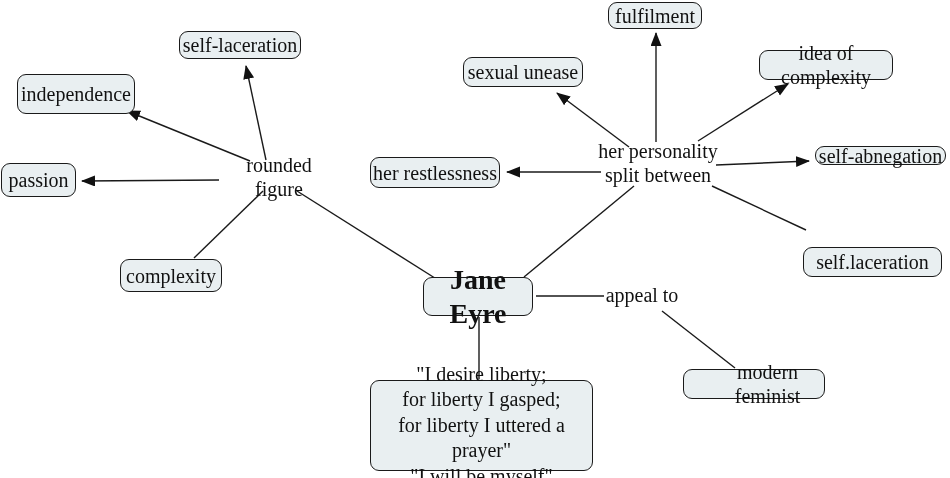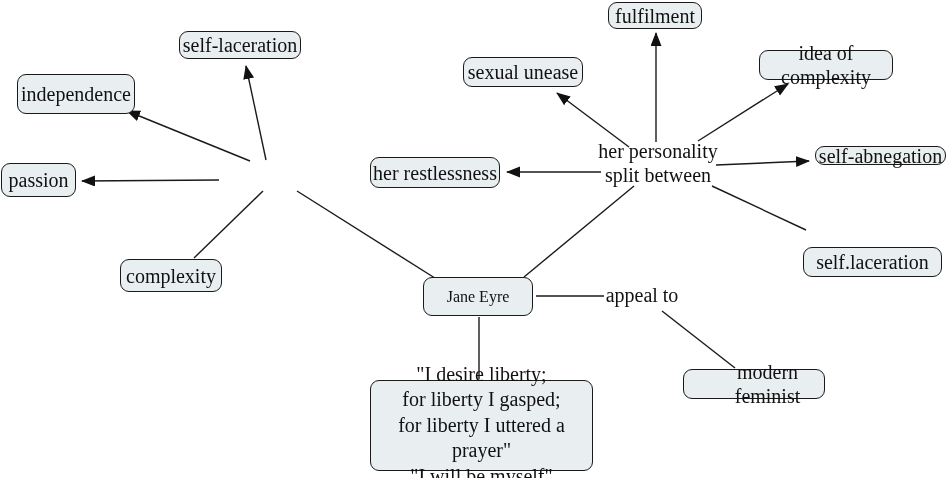--- a/index.html
+++ b/index.html
@@ -27,21 +27,21 @@
     line-height: 1.2;
     white-space: pre-line;
     box-sizing: border-box;
   }
   .box {
     background: #e9eff1;
     border: 1.8px solid #1a1a1a;
     border-radius: 9px;
   }
   .label { background: transparent; }
-  .big { font-size: 16px; }
+  .big { font-size: 28px; font-weight: bold; }
   .quote { line-height: 1.28; padding: 4px 6px; }
 </style>
 </head>
 <body>
 
 <div id="canvas">
 
   <svg id="edges" viewBox="0 0 950 478">
     <defs>
       <marker id="arrow" markerUnits="userSpaceOnUse" markerWidth="16" markerHeight="12" refX="13" refY="5.5" orient="auto">
@@ -78,17 +78,18 @@
   <div class="node box" style="left:759px; top:50px; width:134px; height:30px;">idea of complexity</div>
   <div class="node box" style="left:815px; top:146px; width:131px; height:19px;">self-abnegation</div>
   <div class="node box" style="left:803px; top:247px; width:139px; height:30px;">self.laceration</div>
   <div class="node box" style="left:683px; top:369px; width:142px; height:30px;padding-left:27px;">modern feminist</div>
   <div class="node box big" style="left:423px; top:277px; width:110px; height:39px;">Jane Eyre</div>
   <div class="node box quote" style="left:370px; top:380px; width:223px; height:91px;">"I desire liberty;
 for liberty I gasped;
 for liberty I uttered a prayer"
 "I will be myself"</div>
 
+  <div class="node label" style="left:220px; top:166px; width:118px; height:22px;">rounded figure</div>
   <div class="node label" style="left:596px; top:143px; width:124px; height:40px;">her personality
 split between</div>
   <div class="node label" style="left:605px; top:284px; width:74px; height:22px;">appeal to</div>
 
 </div>
 
 </body></html>

